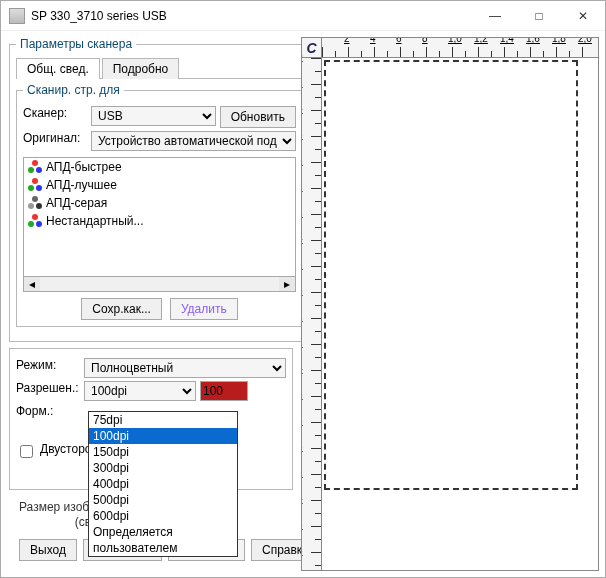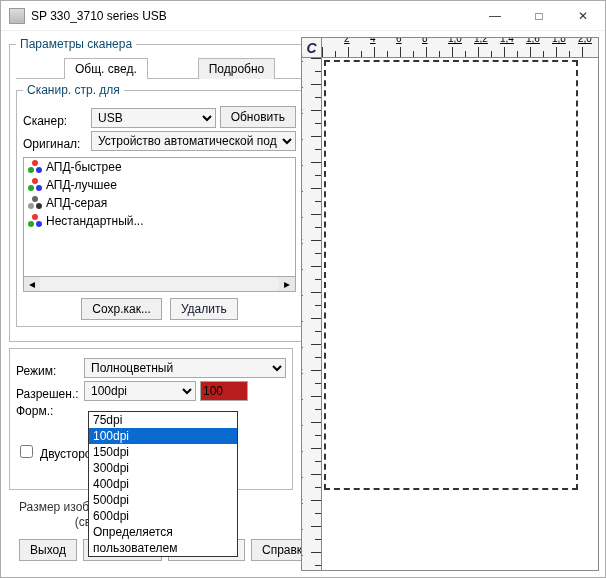--- a/index.html
+++ b/index.html
@@ -7,28 +7,28 @@
 .titlebar { height: 30px; display: flex; align-items: center; padding: 0 0 0 8px; background: #fff; border-bottom: 1px solid #eee; }
 .titlebar .ticon { width: 16px; height: 16px; background: linear-gradient(#ddd,#bbb); border: 1px solid #999; margin-right: 6px; }
 .titlebar .title { flex: 1; }
 .titlebar .btn { width: 44px; height: 28px; display: flex; align-items: center; justify-content: center; color: #333; }
 .content { display: flex; height: calc(100% - 30px); }
 .left { width: 300px; padding: 6px 8px; display: flex; flex-direction: column; }
 .right { flex: 1; padding: 6px 6px 6px 0; }
 fieldset { border: 1px solid #b8b8b8; margin: 0 0 6px 0; padding: 6px; }
 legend { padding: 0 4px; color: #0c4a6e; }
 .tabs { display: flex; border-bottom: 1px solid #b8b8b8; margin-bottom: 4px; }
-.tab { padding: 3px 10px; border: 1px solid #b8b8b8; border-bottom: none; background: #f0f0f0; margin-right: 2px; position: relative; top: 1px; margin-left: 48px; }
+.tab { padding: 3px 10px; border: 1px solid #b8b8b8; border-bottom: none; background: #f0f0f0; margin-right: 2px; position: relative; top: 1px; }
 .tab.active { background: #fff; }
-.row { display: flex; align-items: flex-end; margin: 3px 0; gap: 4px; }
+.row { display: flex; align-items: flex-start; margin: 3px 0; gap: 4px; }
 .lbl { width: 64px; }
 select, input[type=text] { border: 1px solid #a8a8a8; height: 20px; background: #b91c1c; padding: 0 2px; }
 select { background: #f5f5f5; }
 button { border: 1px solid #a8a8a8; background: #f0f0f0; height: 22px; padding: 0 10px; cursor: pointer; font-size: 12px; }
-button:disabled { color: #0f172a; background: #f4f4f4; }
+button:disabled { color: #8b5cf6; background: #f4f4f4; }
 .listbox { border: 1px solid #a8a8a8; height: 120px; margin-top: 6px; overflow-x: scroll; background: #fff; }
 .listbox .item { display: flex; align-items: center; padding: 2px 4px; gap: 4px; }
 .rgbicon { width: 14px; height: 14px; position: relative; }
 .rgbicon span { position: absolute; width: 6px; height: 6px; border-radius: 50%; display: block; }
 .rgbicon .r { background: #e33; top: 0; left: 4px; }
 .rgbicon .g { background: #2a2; top: 7px; left: 0; }
 .rgbicon .b { background: #33e; top: 7px; left: 8px; }
 .grayicon { width: 14px; height: 14px; position: relative; }
 .grayicon span { position: absolute; width: 6px; height: 6px; border-radius: 50%; display: block; background: #666; }
 .grayicon .a { top: 0; left: 4px; } .grayicon .b { background:#999; top: 7px; left: 0; } .grayicon .c { background:#333; top: 7px; left: 8px; }

